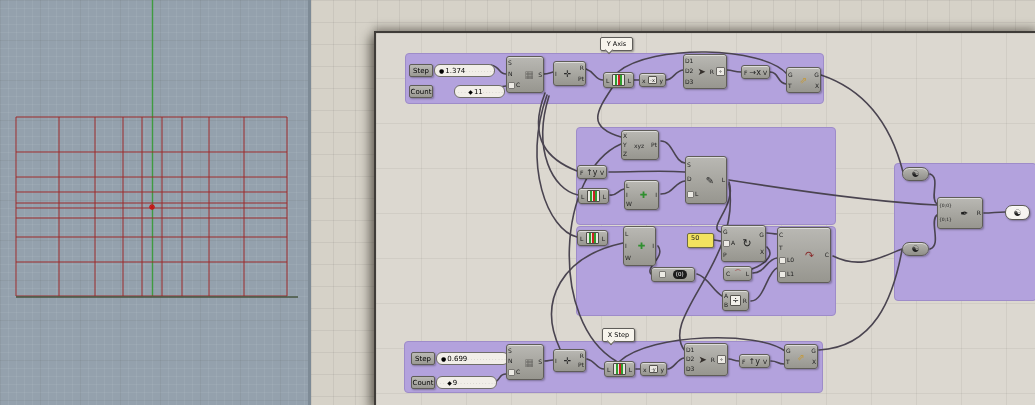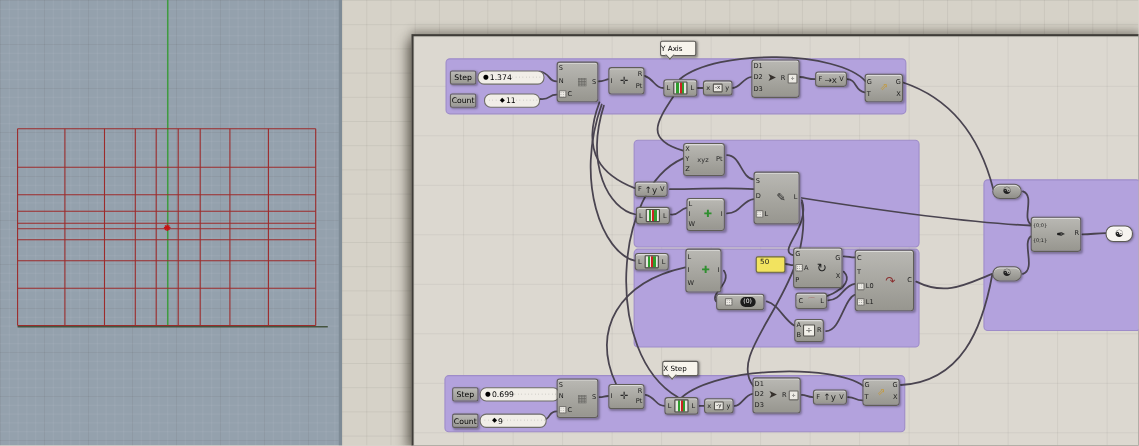--- a/index.html
+++ b/index.html
@@ -60,21 +60,21 @@
   .panel{background:#f2e35f;border:1px solid #6e6a40;border-radius:2px;font-size:6.5px;
     display:flex;align-items:flex-start;padding-left:3px;box-shadow:1px 1px 2px rgba(0,0,0,.3);}
   .slb{position:absolute;background:linear-gradient(180deg,#bbbab5,#9a9993);border:1px solid #5f5d58;
     border-radius:2px;font-size:7px;display:flex;align-items:center;justify-content:center;
     box-sizing:border-box;z-index:8;box-shadow:1px 1px 2px rgba(0,0,0,.3);}
   .slt{position:absolute;background:#f1eee8;border:1px solid #6f6d69;border-radius:6px;
     font-size:7px;display:flex;align-items:center;padding:0 3px;box-sizing:border-box;
     white-space:nowrap;overflow:hidden;z-index:8;}
   .dots{color:#a9a7a1;letter-spacing:1.5px;font-size:5px;}
   .tag{position:absolute;background:#f7f4ec;border:1px solid #5f5d59;border-radius:2px;
-    font-size:6.5px;display:flex;align-items:center;z-index:9;
+    font-size:6.5px;display:flex;align-items:center;justify-content:center;z-index:9;
     box-shadow:1px 1px 2px rgba(0,0,0,.35);}
   .tagptr{position:absolute;width:5px;height:5px;background:#f7f4ec;
     border-right:1px solid #5f5d59;border-bottom:1px solid #5f5d59;transform:rotate(45deg);z-index:9;}
 </style>
 </head>
 <body>
 
 <div id="viewport">
   <svg id="vp-svg" width="308" height="405">
       <line x1="152.5" y1="0" x2="152.5" y2="296" stroke="#3f9b40" stroke-width="1.4"></line>
@@ -162,21 +162,21 @@
   </svg>
 <div id="node-layer" style="position:absolute;left:0;top:0;width:1035px;height:405px;">
     <div class="slb" style="left: 409px; top: 64px; width: 24px; height: 13px; position: absolute;">Step</div>
     <div class="slt" style="left: 434px; top: 64px; width: 61px; height: 13px; position: absolute;">
       <div class="dots"></div>
       <div style="font-size: 6px; margin: 0px 1px;">●</div>
       <div>1.374</div>
       <div class="dots">·············</div>
     </div>
     <div class="slb" style="left: 409px; top: 85px; width: 24px; height: 13px; position: absolute;">Count</div>
-    <div class="slt" style="left: 440px; top: 85px; width: 51px; height: 13px; position: absolute;">
+    <div class="slt" style="left: 454px; top: 85px; width: 51px; height: 13px; position: absolute;">
       <div class="dots">···</div>
       <div style="font-size: 6px; margin: 0px 1px;">◆</div>
       <div>11</div>
       <div class="dots">·············</div>
     </div>
     <div class="node comp" style="left: 506px; top: 56px; width: 38px; height: 37px; position: absolute;">
       <div class="col ins">
         <div><span>S</span></div>
         <div><span>N</span></div>
         <div><div class="badge"></div><span>C</span></div>

